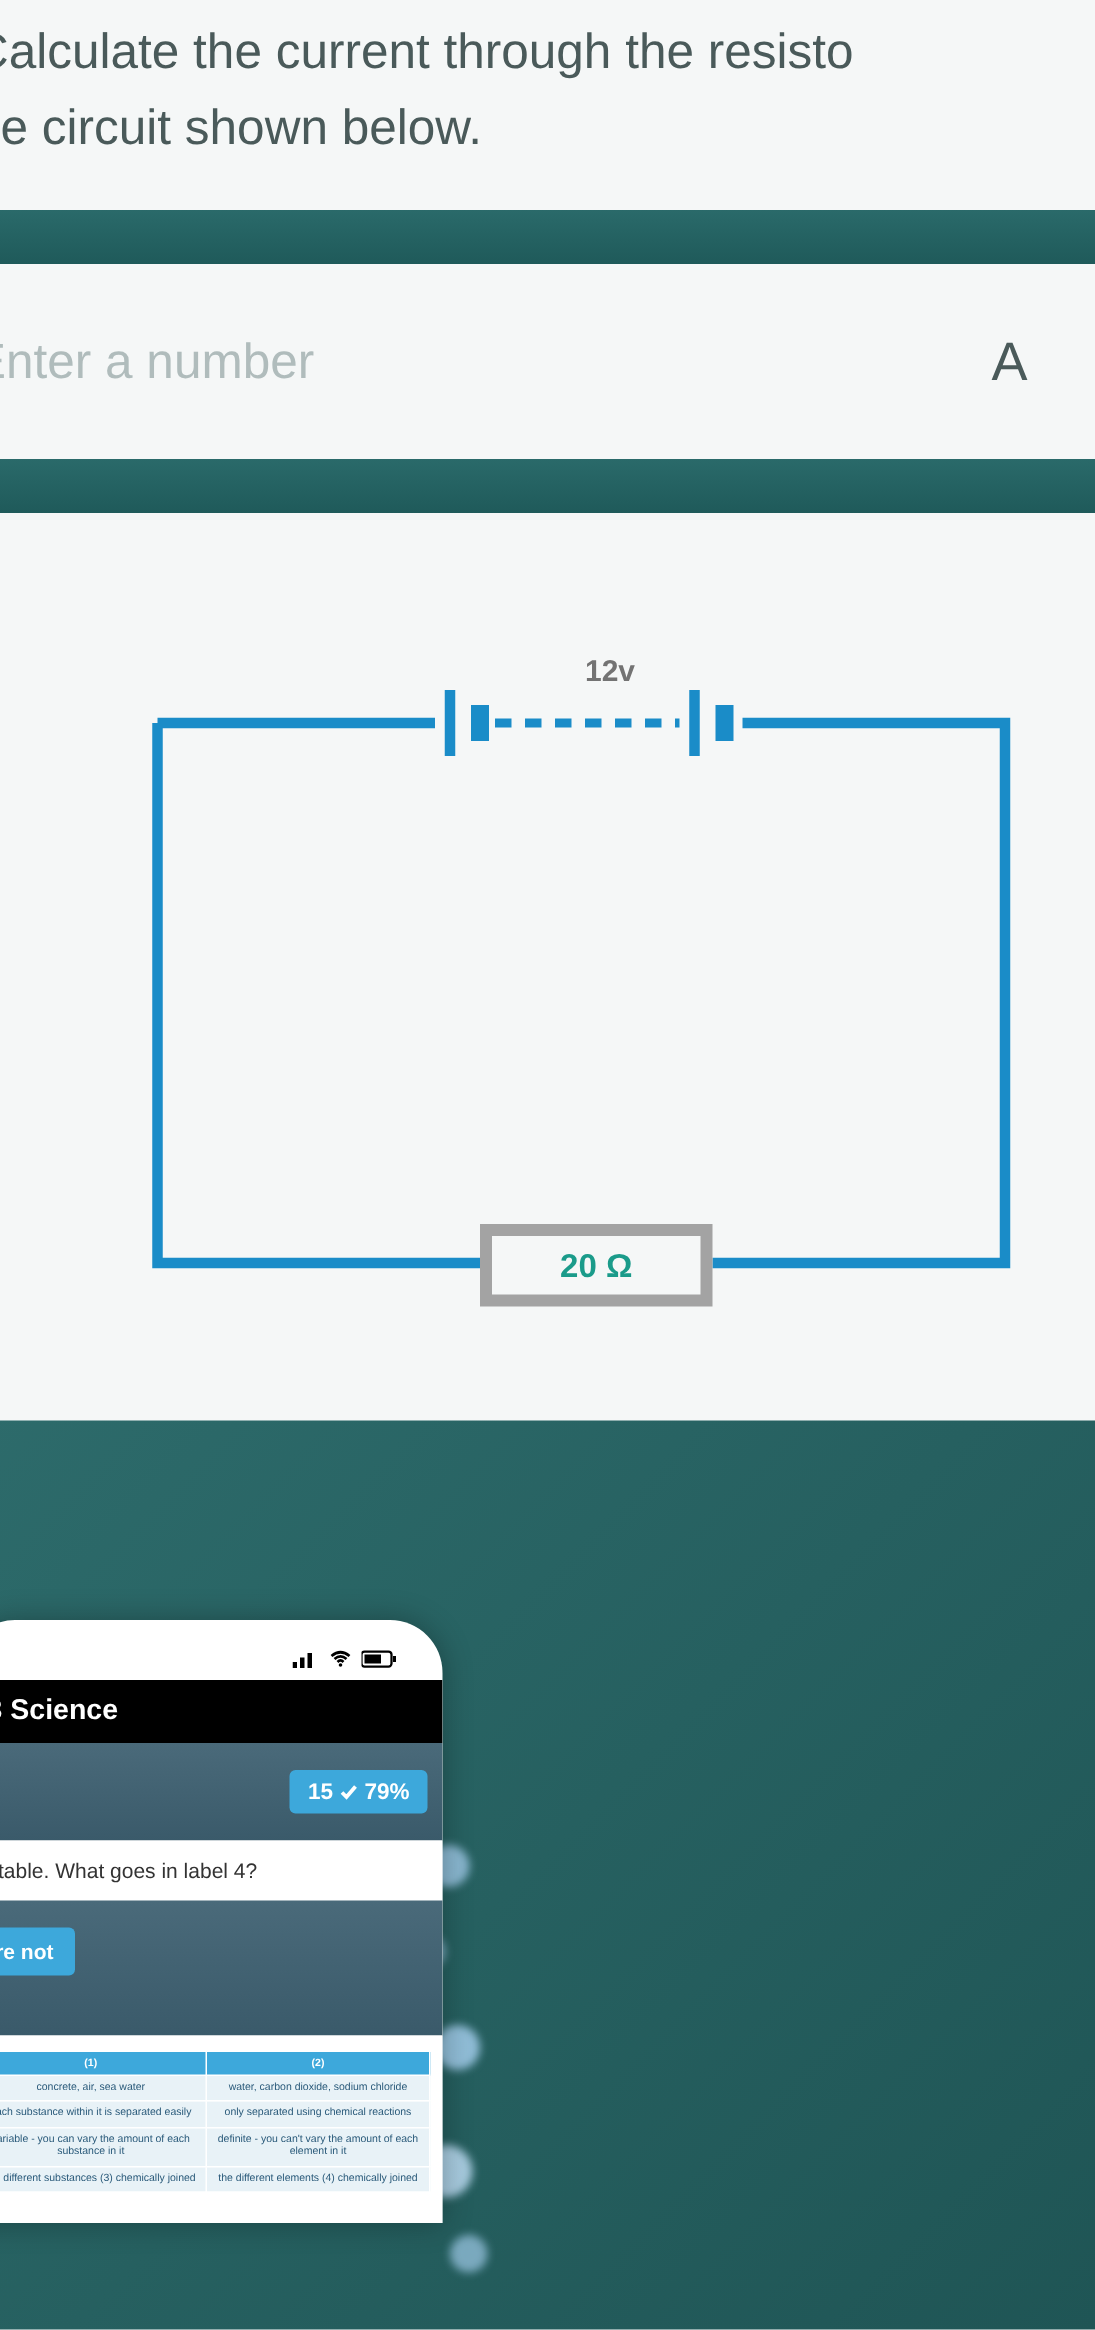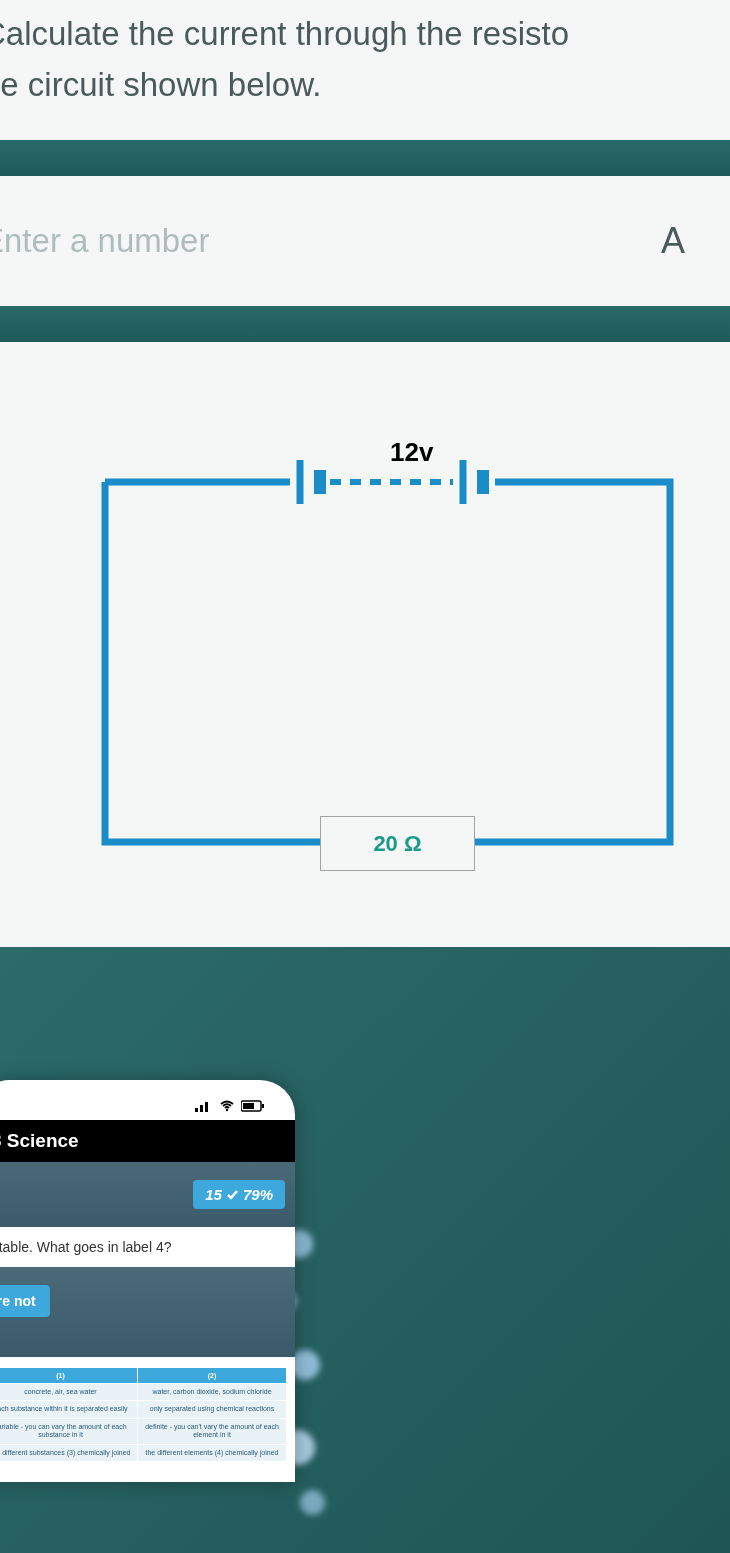--- a/index.html
+++ b/index.html
@@ -64,31 +64,31 @@
     position: absolute;
     top: 100px;
     left: 95px;
     width: 585px;
     height: 430px;
   }
   .voltage-label {
     position: absolute;
     top: 95px;
     left: 390px;
-    color: #000000;
-    font-weight: 700;
-    font-size: 26px;
+    color: #737373;
+    font-weight: 700;
+    font-size: 20px;
   }
   .resistor-box {
     position: absolute;
     top: 474px;
     left: 320px;
     width: 155px;
     height: 55px;
-    border: 1px solid #a3a3a3;
+    border: 8px solid #a3a3a3;
     background: #f5f7f7;
     display: flex;
     align-items: center;
     justify-content: center;
     color: #1a9b8a;
     font-weight: 700;
     font-size: 22px;
   }
   
   .phone {
@@ -126,21 +126,20 @@
   .score-badge {
     background: #3da8db;
     color: #fff;
     font-weight: 700;
     font-size: 15px;
     padding: 6px 12px;
     border-radius: 4px;
     display: flex;
     align-items: center;
     gap: 4px;
-    font-style: italic;
   }
   .phone-q {
     background: #fff;
     color: #333;
     font-size: 14px;
     padding: 12px 12px;
   }
   .phone-btn-row {
     background: linear-gradient(180deg, #4a6a7a 0%, #3a5a6a 100%);
     padding: 18px 10px 40px 0;

